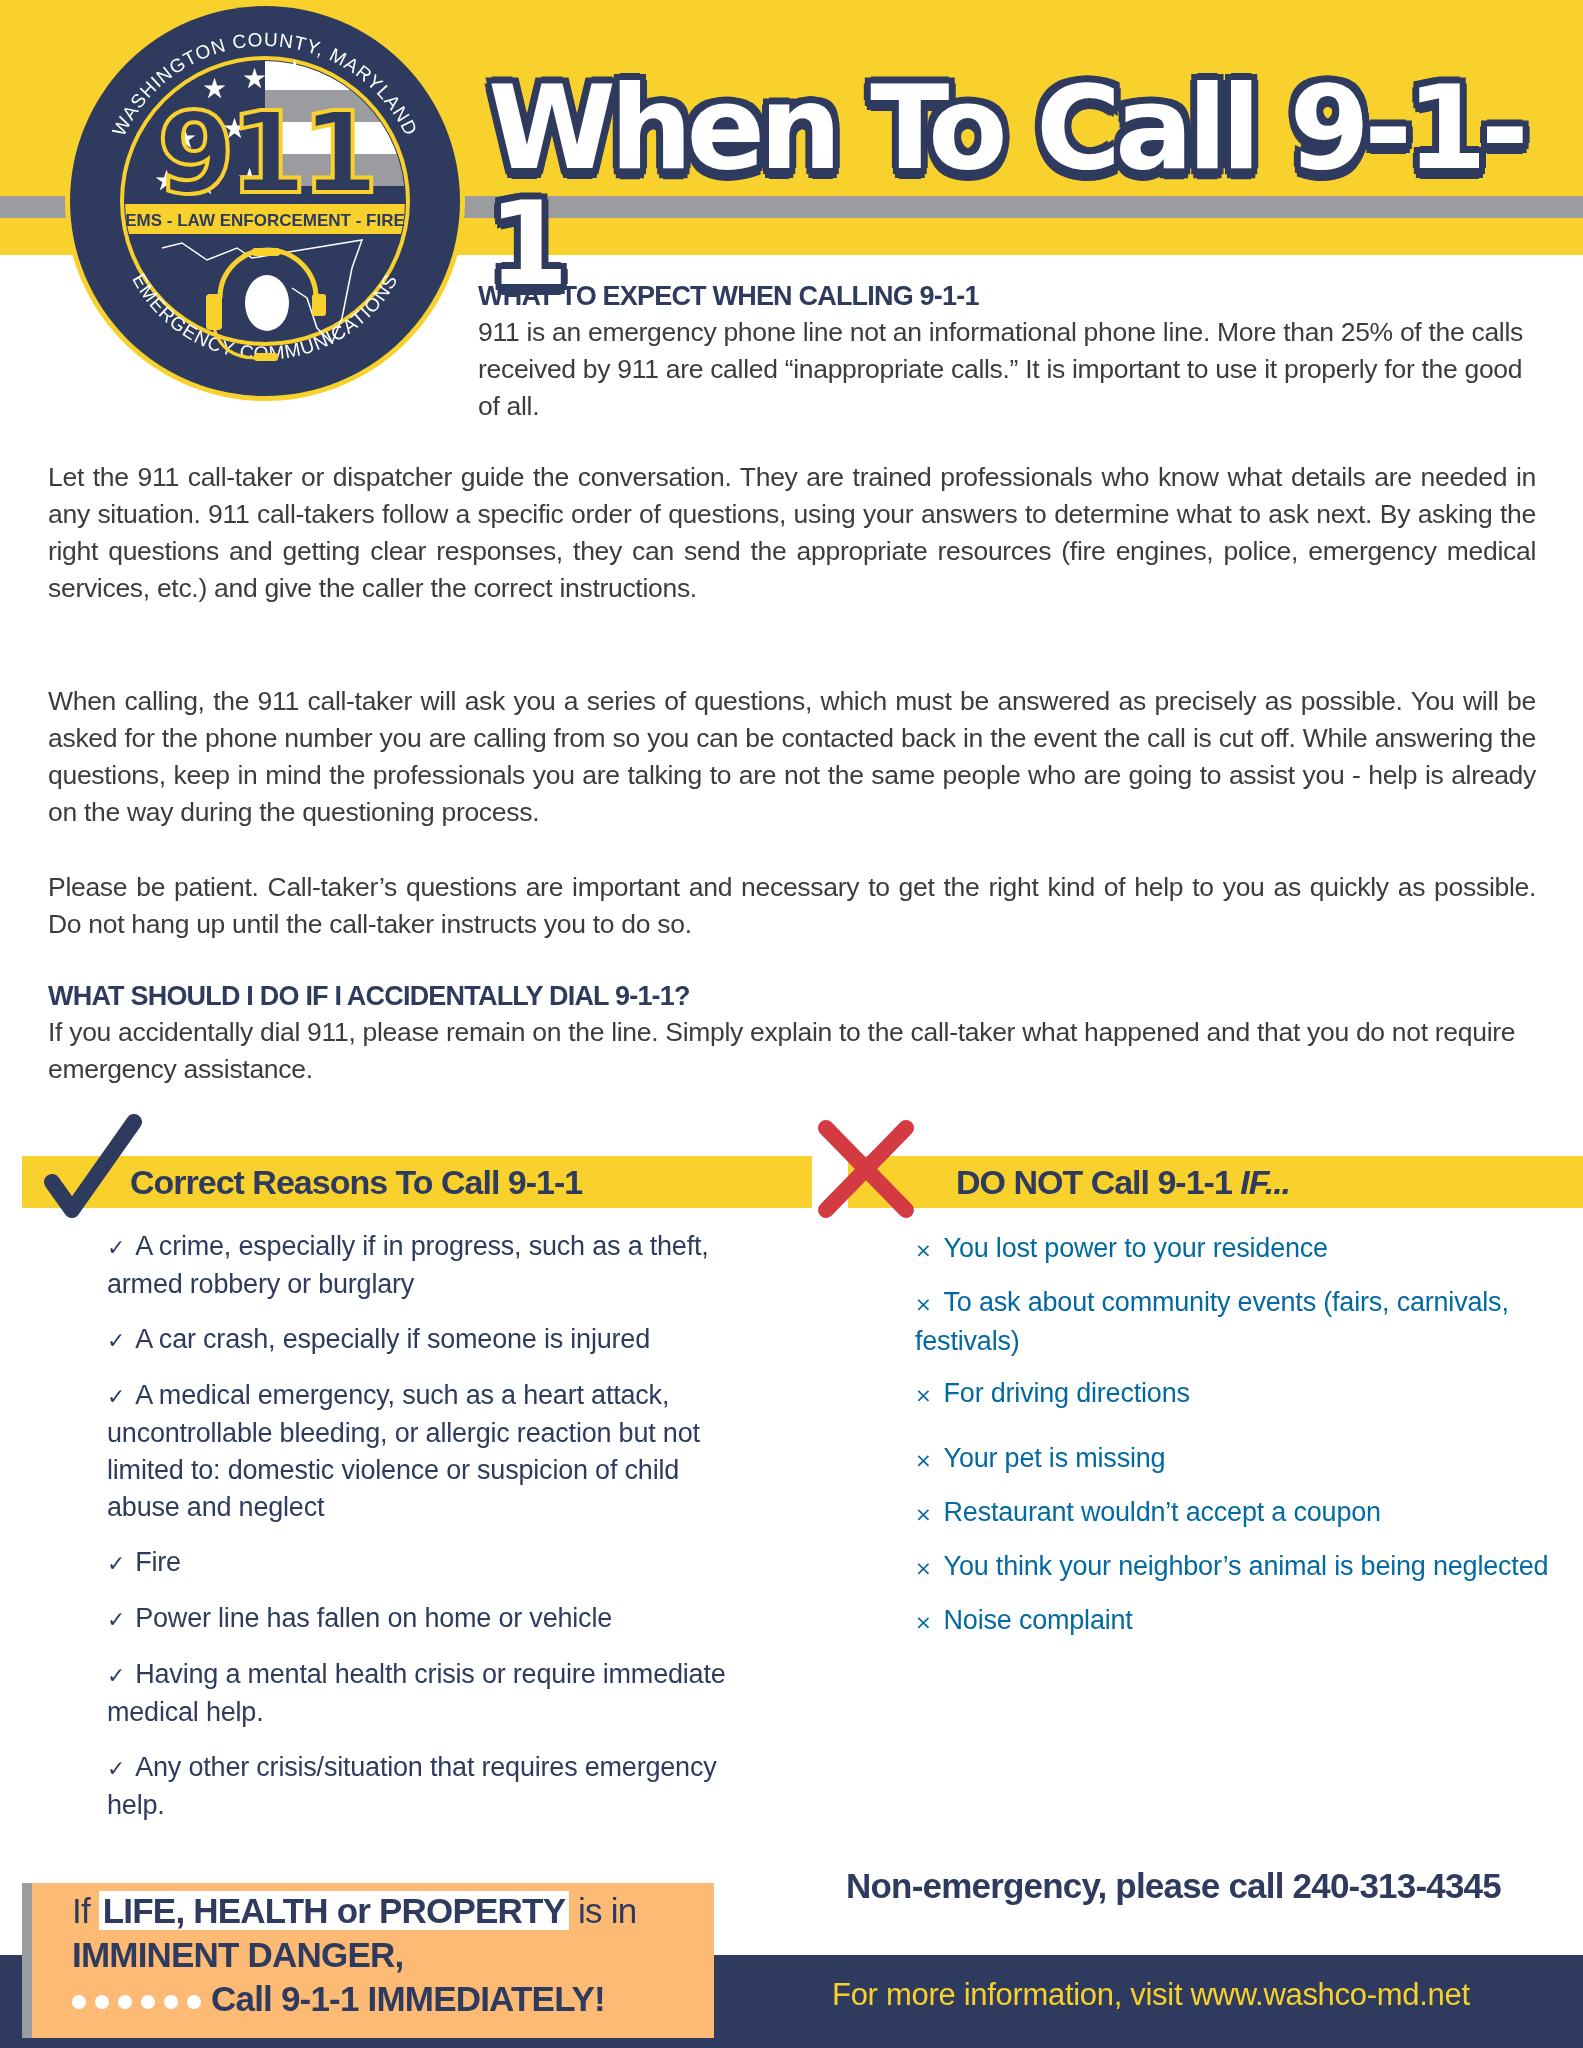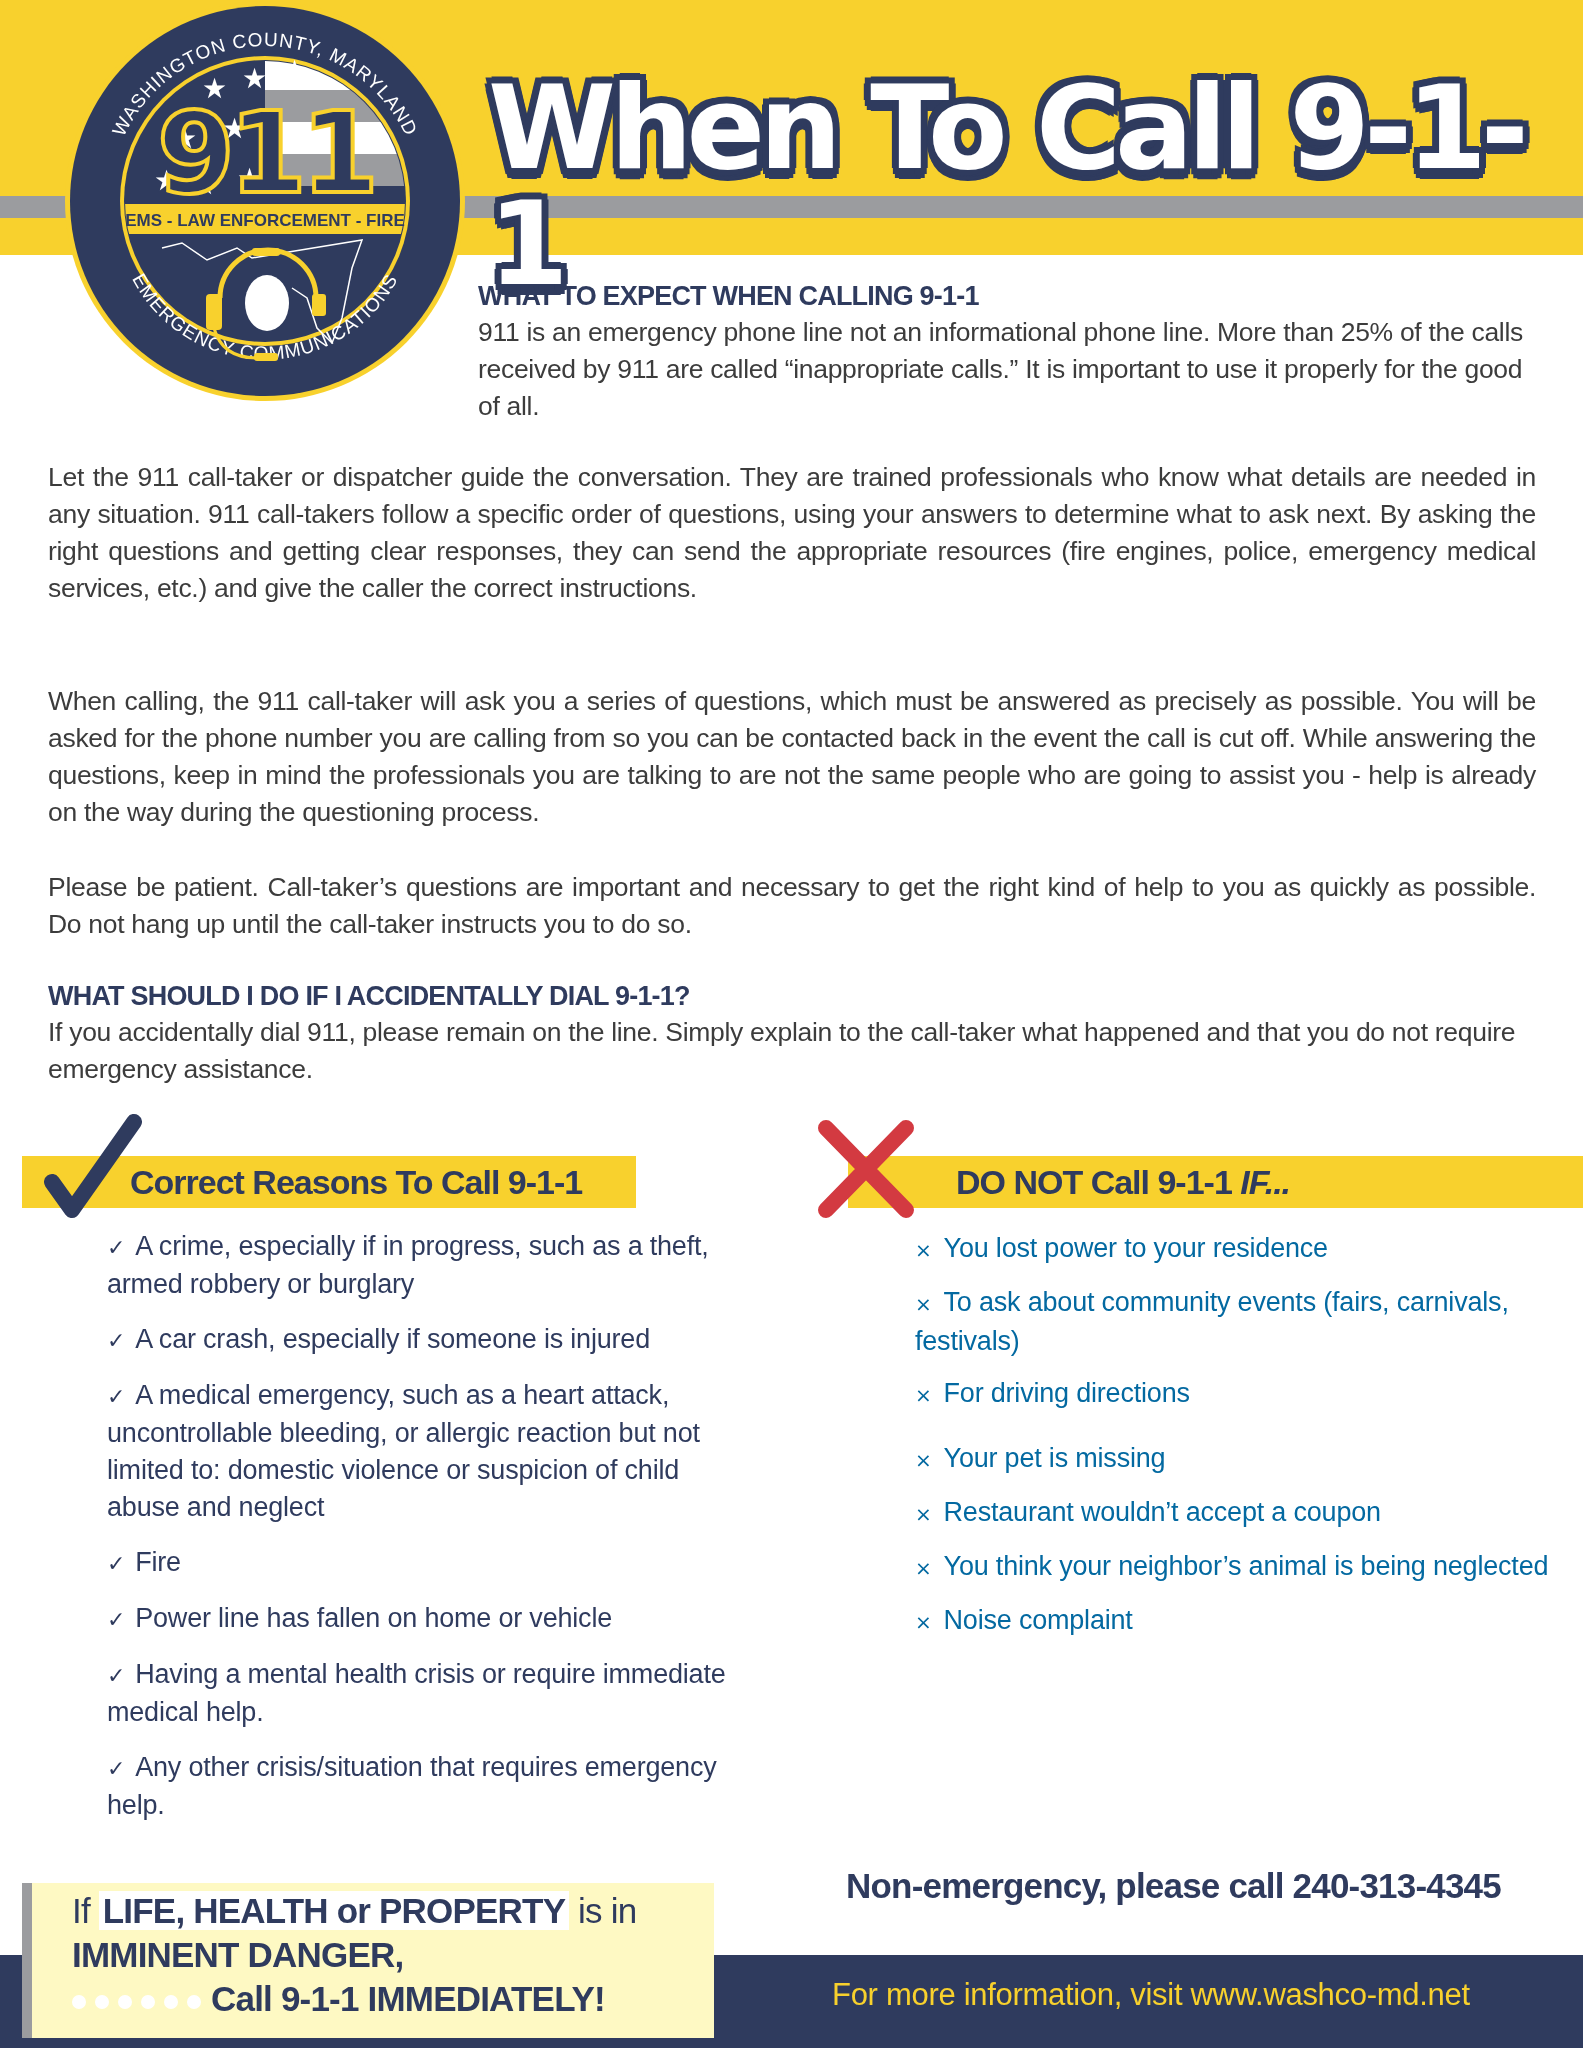--- a/index.html
+++ b/index.html
@@ -22,42 +22,42 @@
 
   .intro { position: absolute; left: 478px; top: 278px; width: 1058px; }
   .intro .h2 { line-height: 36px; }
   .p1 { position: absolute; left: 48px; top: 459px; width: 1488px; text-align: justify; }
   .p2 { position: absolute; left: 48px; top: 683px; width: 1488px; text-align: justify; }
   .p3 { position: absolute; left: 48px; top: 869px; width: 1488px; text-align: justify; }
   .accidental { position: absolute; left: 48px; top: 978px; width: 1488px; }
   .accidental .h2 { line-height: 36px; }
 
   .sec-bar { position: absolute; height: 52px; background: #f8d12d; }
-  .bar-left { left: 22px; top: 1156px; width: 614px; }
+  .bar-left { left: 22px; top: 1156px; width: 790px; }
   .bar-right { left: 848px; top: 1156px; width: 855px; }
   .sec-title { position: absolute; font-family: "Liberation Sans", sans-serif; font-weight: bold; font-size: 34px; color: #2f3b5e; letter-spacing: -1px; line-height: 52px; top: 0; }
   .bar-left .sec-title { left: 108px; }
   .bar-right .sec-title { left: 108px; }
   .big-check { position: absolute; left: 38px; top: 1110px; width: 110px; height: 110px; }
   .big-x { position: absolute; left: 812px; top: 1118px; width: 108px; height: 100px; }
 
   .good-list { position: absolute; left: 107px; top: 1228px; width: 640px; list-style: none; }
   .good-list li { font-size: 27px; line-height: 37px; color: #2f3b5e; margin-bottom: 18px; letter-spacing: -0.2px; }
   .good-list .mark { margin-right: 10px; font-family: "DejaVu Sans", sans-serif; font-size: 22px; }
 
   .bad-list { position: absolute; left: 915px; top: 1230px; width: 640px; list-style: none; }
   .bad-list li { font-size: 27px; line-height: 37px; color: #0369a1; margin-bottom: 15px; letter-spacing: -0.2px; }
   .bad-list .mark { margin-right: 12px; font-family: "DejaVu Sans", sans-serif; font-size: 20px; }
 
   .nonemergency { position: absolute; left: 846px; top: 1866px; font-family: "Liberation Sans", sans-serif; font-weight: bold; font-size: 35px; color: #2f3b5e; letter-spacing: -0.8px; }
 
   .footer { position: absolute; left: 0; top: 1955px; width: 1583px; height: 93px; background: #2f3b5e; }
   .footer-text { position: absolute; left: 832px; top: 1977px; font-family: "Liberation Sans", sans-serif; font-size: 31px; color: #f8d12d; letter-spacing: -0.3px; }
 
-  .callout { position: absolute; left: 22px; top: 1883px; width: 692px; height: 155px; background: #fef9c3; border-left: 10px solid #9b9c9f; }
+  .callout { position: absolute; left: 22px; top: 1883px; width: 692px; height: 155px; background: #fdba74; border-left: 10px solid #9b9c9f; }
   .callout-line { position: absolute; left: 40px; font-family: "Liberation Sans", sans-serif; font-size: 35px; color: #2f3b5e; letter-spacing: -0.8px; white-space: nowrap; }
   .callout .l1 { top: 8px; }
   .callout .l2 { top: 52px; font-weight: bold; }
   .callout .l3 { top: 96px; font-weight: bold; }
   .hl { background: #ffffff; font-weight: bold; padding: 0 4px; }
   .dots { display: inline-flex; gap: 9px; vertical-align: middle; margin-right: 10px; }
   .dots span { width: 14px; height: 14px; border-radius: 50%; background: #ffffff; display: inline-block; }
 </style>
 </head>
 <body>

